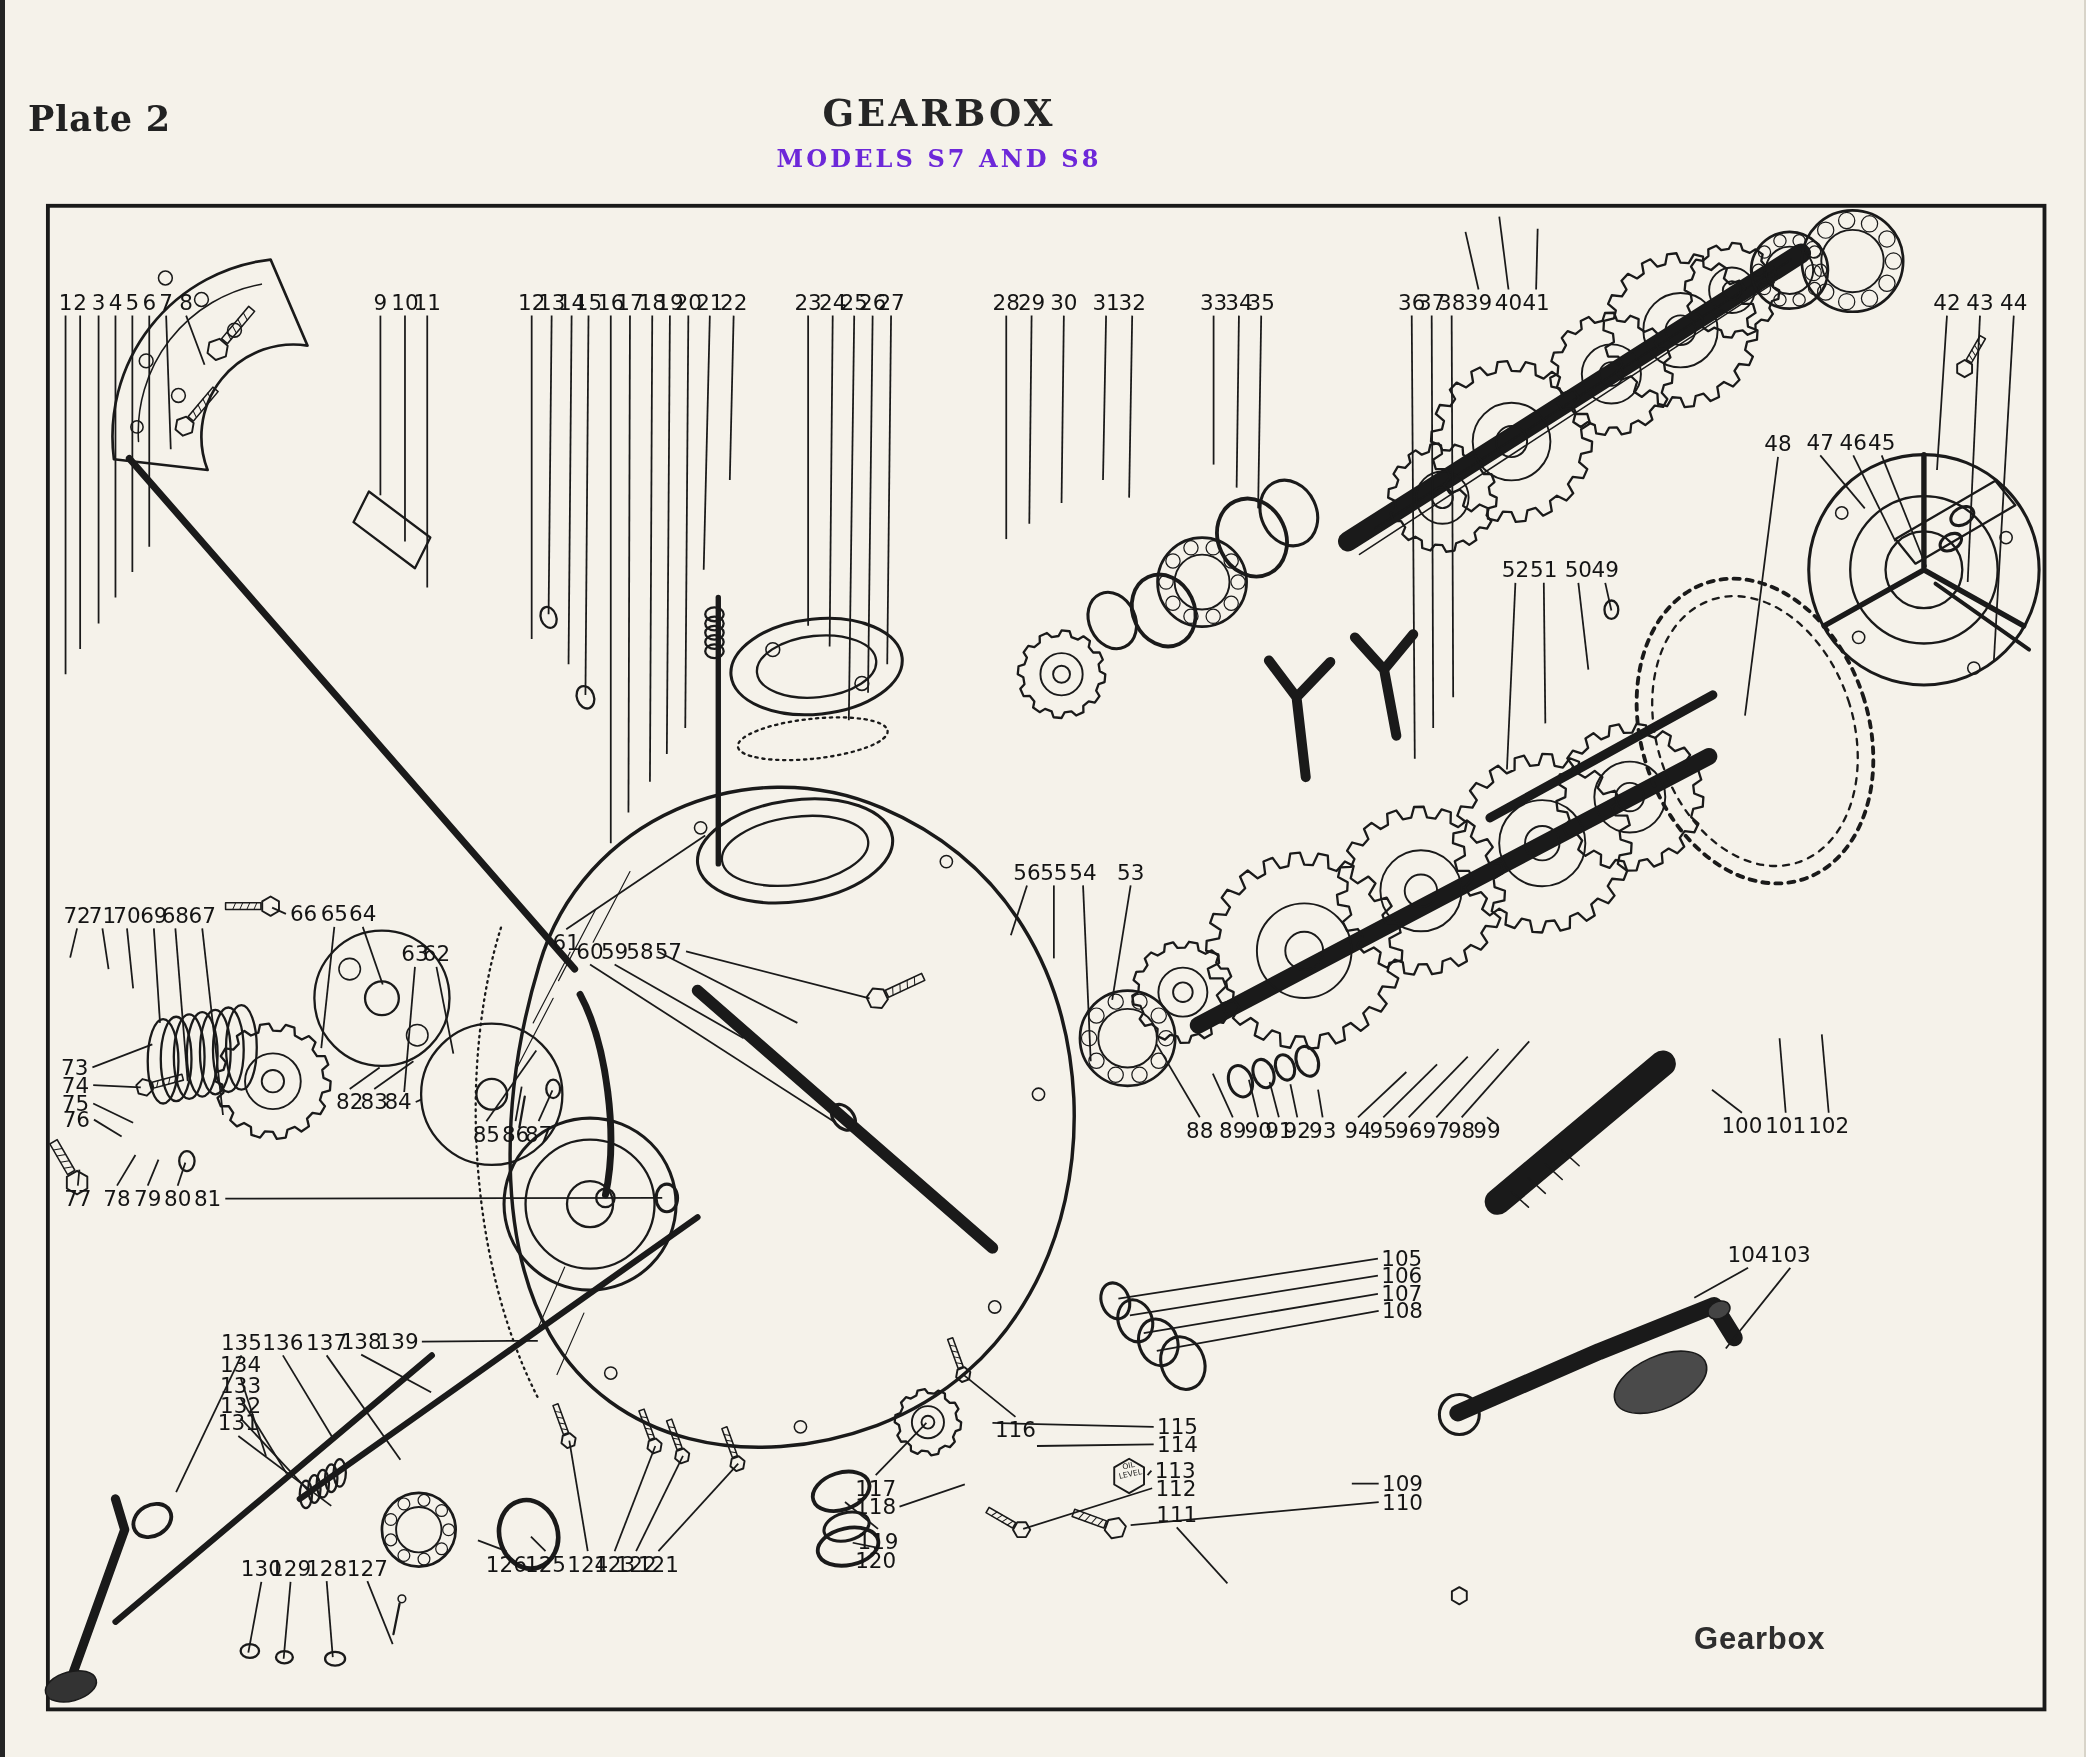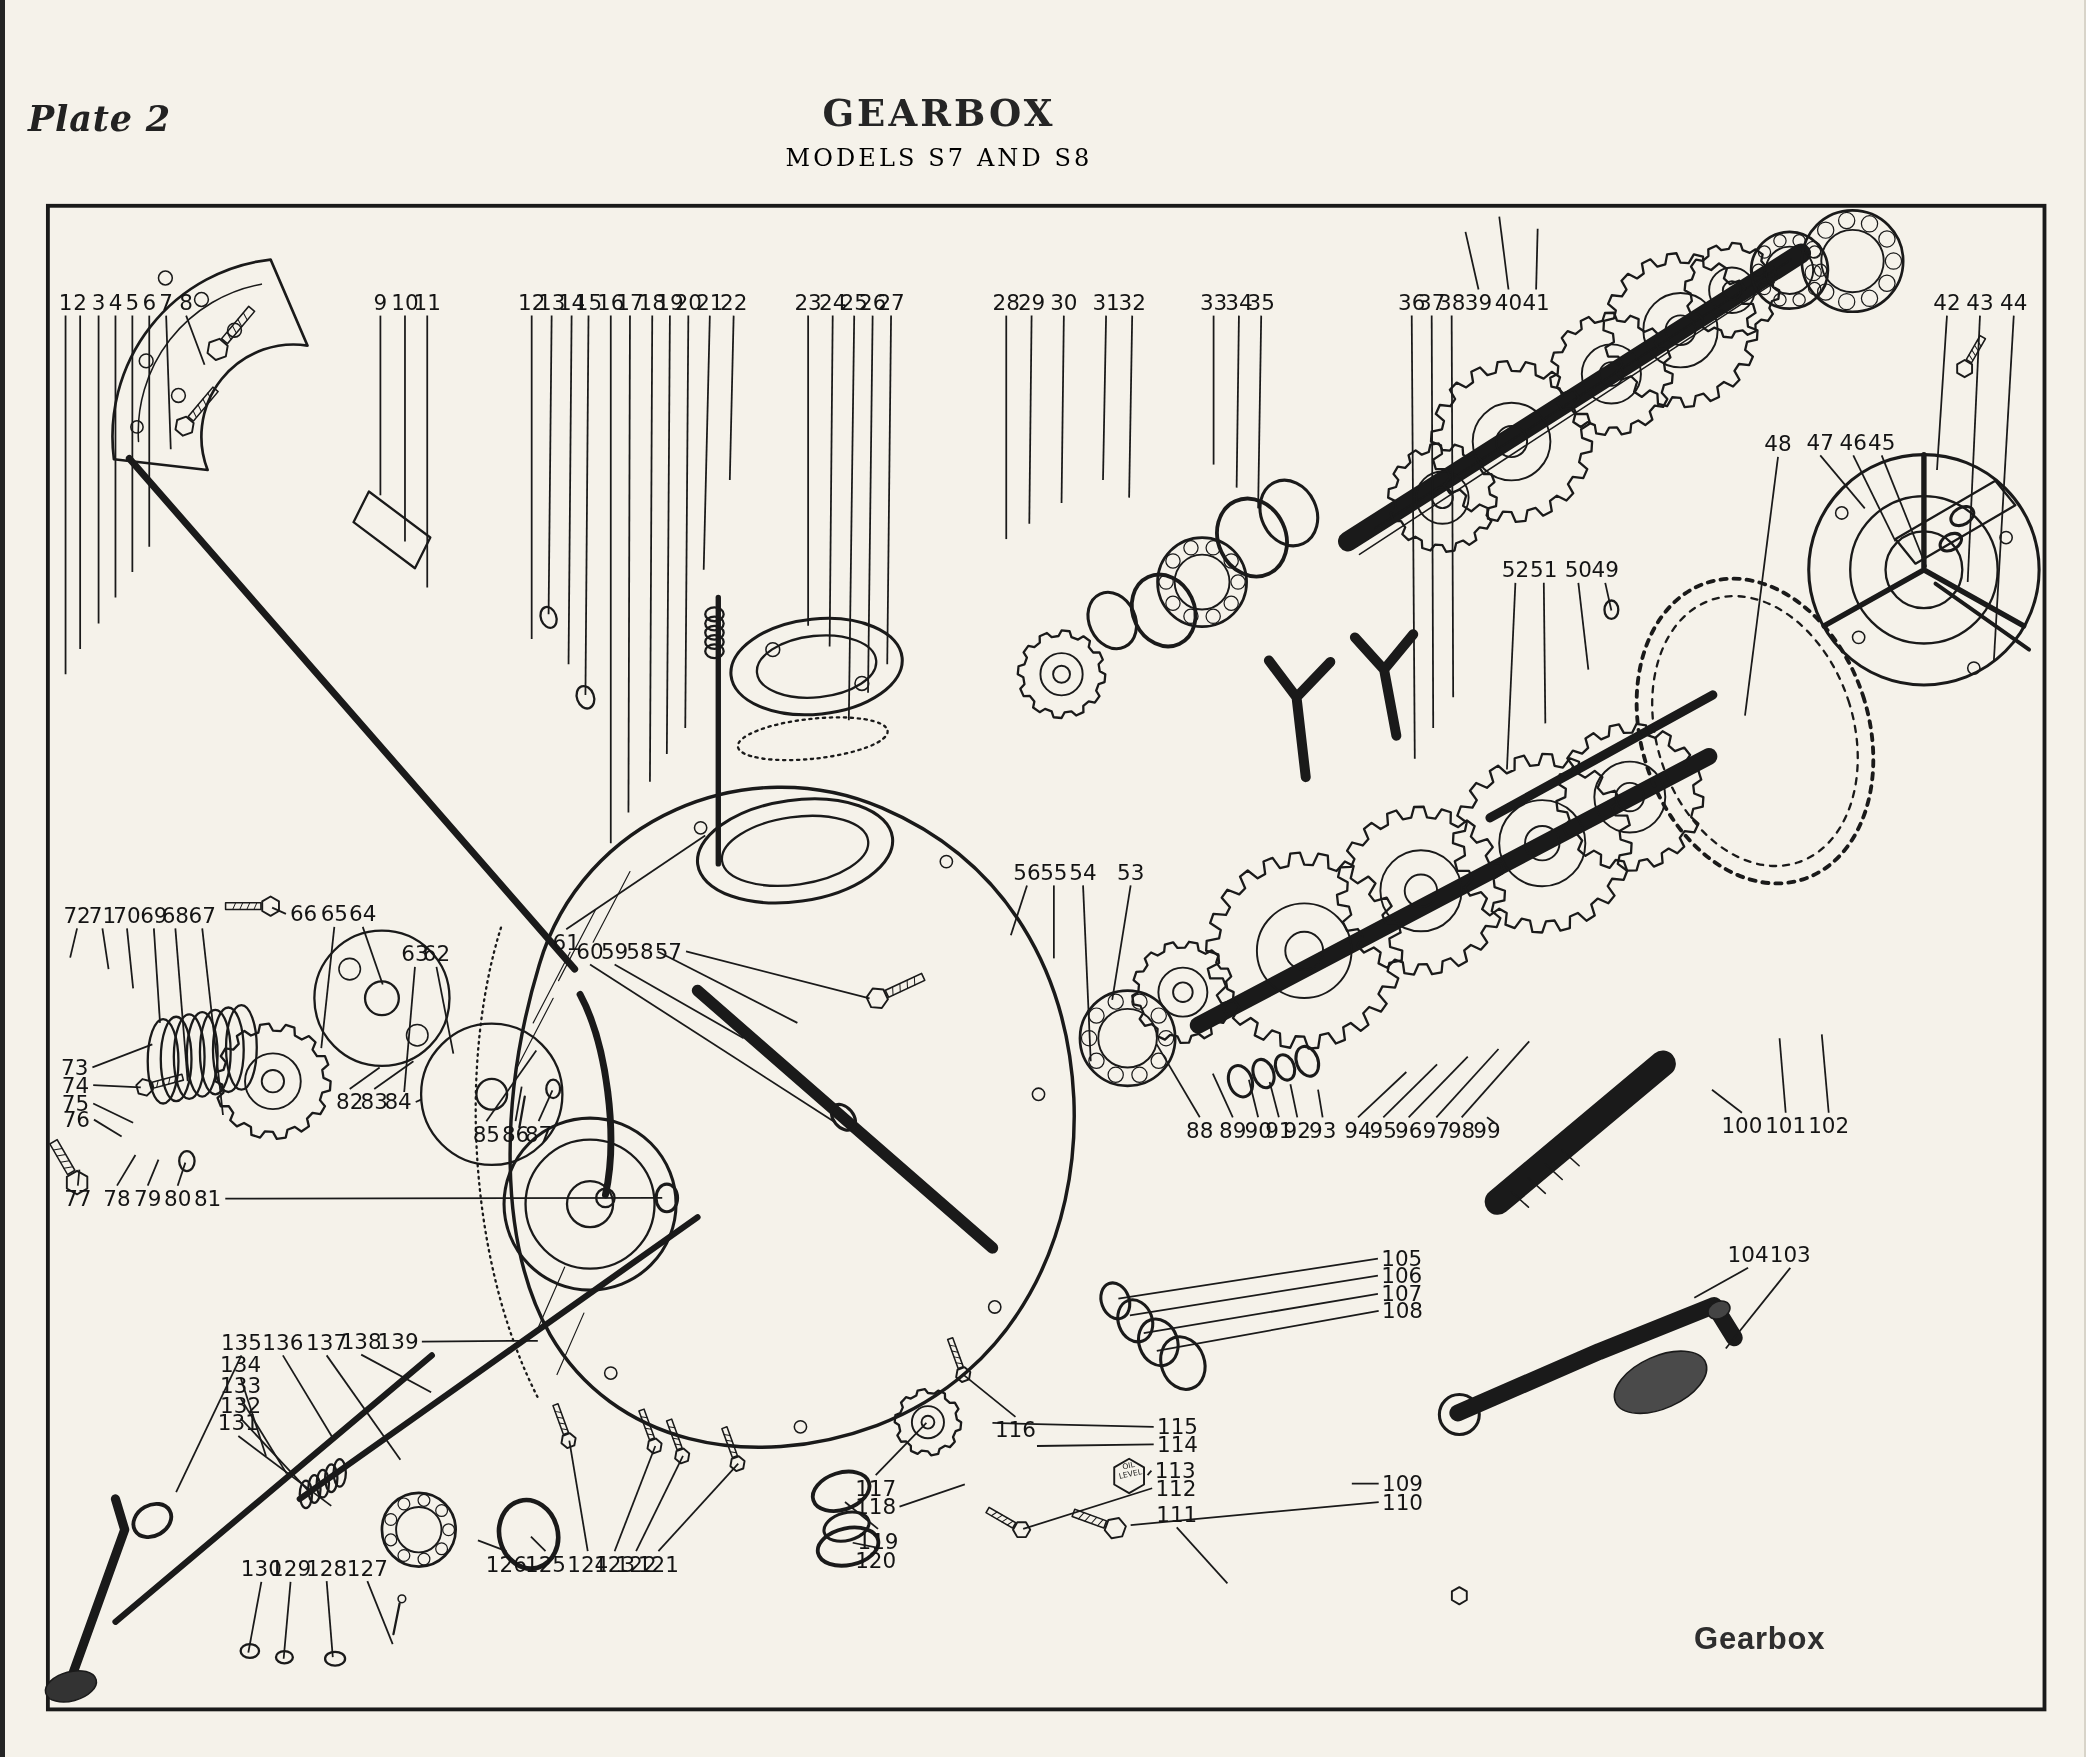--- a/index.html
+++ b/index.html
@@ -8,32 +8,31 @@
     background:#f5f2ea;
     font-family:"DejaVu Sans", sans-serif;
     color:#1a1a1a;
   }
   .edge-left{position:absolute;left:0;top:0;width:5.4px;height:100%;background:#242424;}
   .edge-right{position:absolute;right:0;top:0;width:3.1px;height:100%;background:#d8d4c9;}
   .plate-label{
     position:absolute;left:28px;top:98px;
     font-family:"DejaVu Serif", serif;font-weight:bold;font-size:35px;color:#222;
     letter-spacing:0.8px;
-    font-style:italic;
   }
   .title-block{
     position:absolute;left:939px;top:91px;transform:translateX(-50%);
     text-align:center;white-space:nowrap;
   }
   .main-title{
     font-family:"DejaVu Serif", serif;font-weight:bold;font-size:37px;color:#252525;
     letter-spacing:3.1px;
   }
   .sub-title{
-    font-family:"DejaVu Serif", serif;font-weight:normal;font-size:24px;color:#000000;
+    font-family:"DejaVu Serif", serif;font-weight:bold;font-size:24px;color:#6d28d9;
     letter-spacing:3.1px;margin-top:9.2px;
   }
   .caption{
     position:absolute;left:1694px;top:1621px;
     font-family:"Liberation Sans", sans-serif;font-weight:bold;font-size:31px;color:#2e2e2e;
     letter-spacing:0.8px;
   }
   #diagram-svg{position:absolute;left:0;top:0;}
 </style>
 </head>

